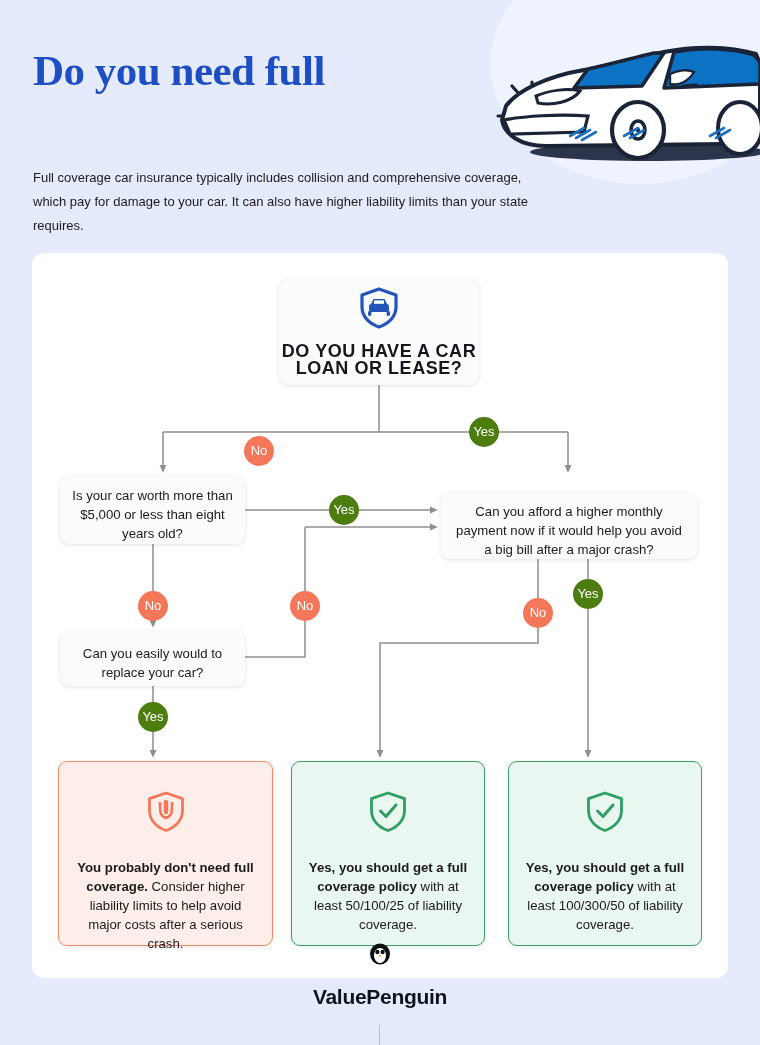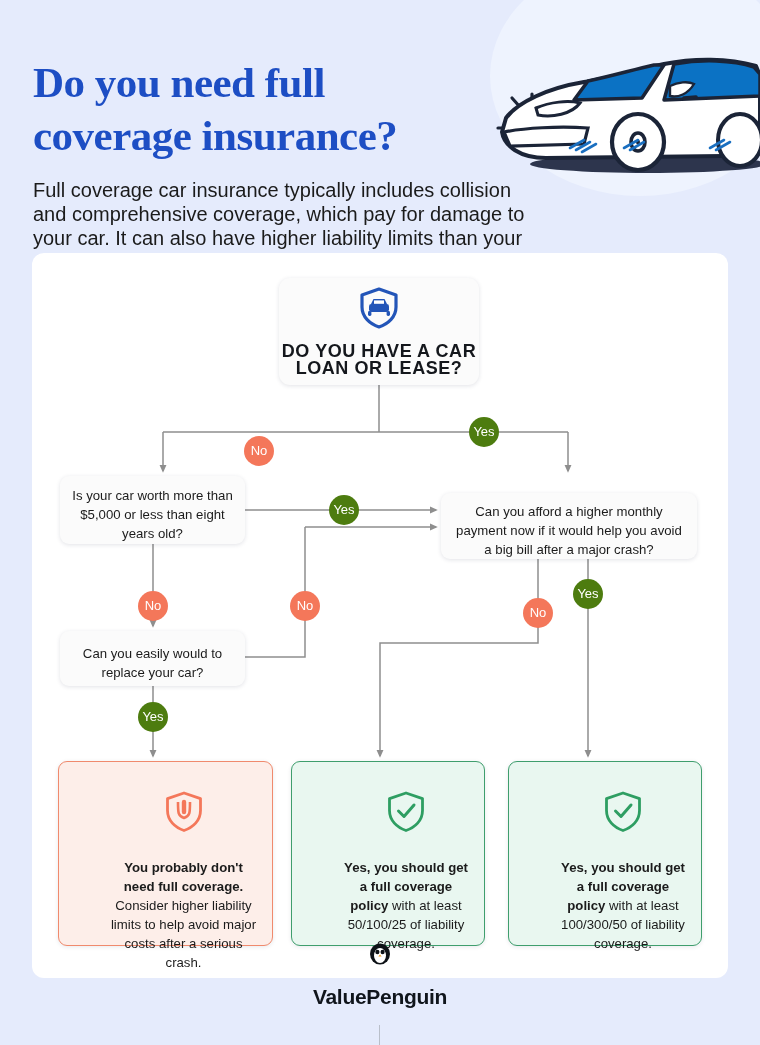--- a/index.html
+++ b/index.html
@@ -4,34 +4,34 @@
 <style>
   html,body{margin:0;padding:0;}
   body{
     width:760px;height:1045px;
     background:#e5ebfc;
     font-family:"Liberation Sans", sans-serif;
     overflow:hidden;
     position:relative;
   }
   
-  #header{position:absolute;left:0;top:16px;width:760px;height:253px;}
+  #header{position:absolute;left:0;top:4px;width:760px;height:253px;}
   #hero-blob{
     position:absolute;right:-30px;top:-60px;width:300px;height:240px;
     background:#eef3fe;border-radius:50%;
   }
   #title{
     position:absolute;left:33px;top:40px;width:430px;
     font-family:"Liberation Serif", serif;
     font-weight:bold;font-size:43px;line-height:53px;
     color:#1d4ec4;letter-spacing:-0.5px;
   }
   #subtitle{
     position:absolute;left:33px;top:162px;width:500px;
-    font-size:20px;line-height:24px;color:#1b1b1b;
+    font-size:13px;line-height:24px;color:#1b1b1b;
   }
   #car-art{position:absolute;left:488px;top:20px;width:272px;height:145px;}
 
   
   #panel{
     position:absolute;left:32px;top:253px;width:696px;height:725px;
     background:#ffffff;border-radius:12px;
   }
   #flow{position:absolute;left:0;top:0;width:696px;height:725px;}
 
@@ -65,21 +65,20 @@
   }
   .badge.no{background:#f4775a;margin-top:19px;}
   .badge.yes{background:#4d7c0f;}
 
   
   .card{
     position:absolute;top:508px;height:185px;border-radius:9px;
     box-sizing:border-box;border:1.4px solid;
     display:flex;flex-direction:column;align-items:center;
     box-shadow:0 1px 4px rgba(30,40,70,.10);
-    padding-left:36px;
   }
   .card .ctext{font-size:13.2px;line-height:19px;text-align:center;padding:0 14px;color:#1b1b1b;}
   .card .ctext b{font-weight:bold;}
   #card-no{left:26px;width:215px;background:#fdeee9;border-color:#f08a6d;}
   #card-mid{left:259px;width:194px;background:#e9f7f0;border-color:#3f9e6d;}
   #card-high{left:476px;width:194px;background:#e9f7f0;border-color:#3f9e6d;}
   .card .cicon{margin-top:28px;margin-bottom:20px;}
 
   
   #footer{
@@ -133,21 +132,20 @@
           <path d="M142 114 L156 106"></path>
         <path d="M222 112 L236 104"></path>
           <path d="M228 114 L242 106"></path>
       </g>
       <path d="M196 62 L208 61" stroke="#1b2437" stroke-width="3.6" stroke-linecap="round"></path>
     </svg>
   </div>
 
   <div id="title">
     <span>Do you need  full</span><br>
-    <span>coverage insurance?</span>
   </div>
 
   <div id="subtitle">Full coverage car insurance typically includes collision and comprehensive coverage, which pay for damage to your car. It can also have higher liability limits than your state requires.</div>
 </div>
 
 <div id="panel">
 
   <svg id="flow" viewBox="0 0 696 725">
     <defs>
       <marker id="arw" viewBox="0 0 10 10" refX="7" refY="5" markerWidth="6" markerHeight="6" orient="auto-start-reverse">

